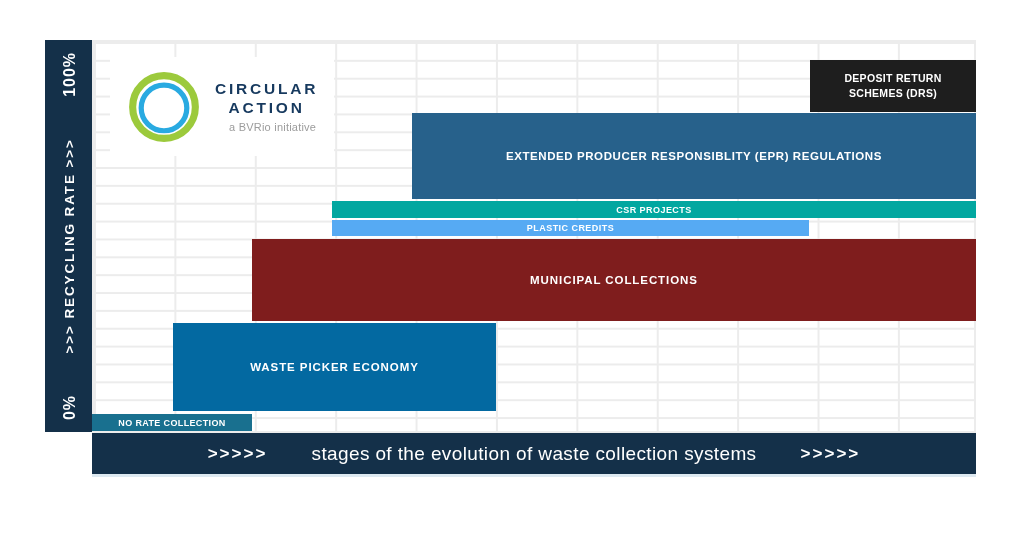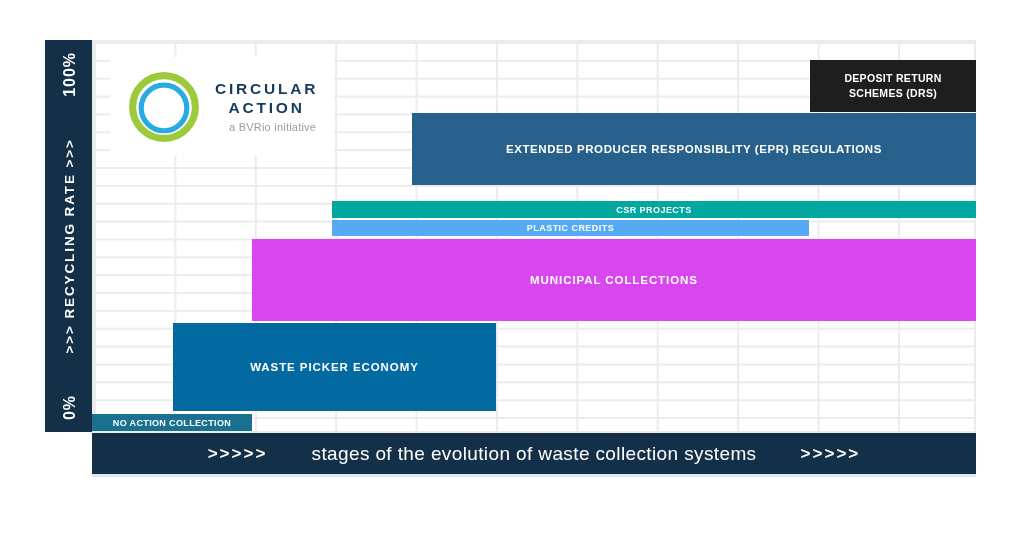--- a/index.html
+++ b/index.html
@@ -46,21 +46,21 @@
   
   .bar{
     position:absolute;display:flex;align-items:center;justify-content:center;
     color:#ffffff;font-weight:bold;text-align:center;box-sizing:border-box;
   }
   .bar-no-waste     {left:92px; top:414px;width:160px;height:17px;font-size:9px; letter-spacing:.04em;}
   .bar-waste-picker {left:173px;top:323px;width:323px;height:88px;font-size:11.5px;letter-spacing:.08em;}
   .bar-municipal    {left:252px;top:239px;width:724px;height:82px;font-size:11.5px;letter-spacing:.08em;}
   .bar-plastic      {left:332px;top:220px;width:477px;height:16px;font-size:9px; letter-spacing:.05em;}
   .bar-csr          {left:332px;top:201px;width:644px;height:17px;font-size:9px; letter-spacing:.05em;}
-  .bar-epr          {left:412px;top:113px;width:564px;height:72px;font-size:11.5px;letter-spacing:.05em;}
+  .bar-epr          {left:412px;top:113px;width:564px;height:86px;font-size:11.5px;letter-spacing:.05em;}
   .bar-drs          {left:810px;top:60px; width:166px;height:52px;font-size:10.5px;line-height:1.4;padding:0 10px;letter-spacing:.03em;align-items:center;}
 </style>
 </head>
 <body>
 
 <div class="canvas">
 
   <div class="grid"></div>
 
   <div class="yaxis" style="background: rgb(20, 48, 73);">
@@ -83,28 +83,28 @@
       <circle cx="40" cy="41" r="24" fill="none" stroke="#29aae1" stroke-width="5.5"></circle>
     </svg>
     <div class="logo-textblock">
       <div class="logo-name">CIRCULAR</div>
       <div class="logo-name">ACTION</div>
       <div class="logo-tagline">a BVRio initiative</div>
     </div>
   </div>
 
   <div class="bar bar-no-waste" style="background: rgb(25, 112, 143);">
-    <span>NO ACTION COLLECTION</span>
+    <span>NO RATE COLLECTION</span>
   </div>
 
   <div class="bar bar-waste-picker" style="background: #0369a1;">
     <span>WASTE PICKER ECONOMY</span>
   </div>
 
-  <div class="bar bar-municipal" style="background: #d946ef; justify-content: center;">
+  <div class="bar bar-municipal" style="background: #7f1d1d; justify-content: center;">
     <span>MUNICIPAL COLLECTIONS</span>
   </div>
 
   <div class="bar bar-csr" style="background: rgb(2, 167, 160);">
     <span>CSR PROJECTS</span>
   </div>
 
   <div class="bar bar-plastic" style="background: rgb(86, 170, 243);">
     <span>PLASTIC CREDITS</span>
   </div>

